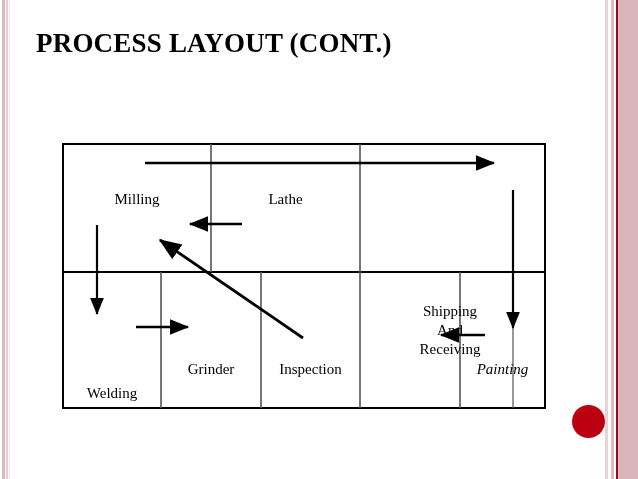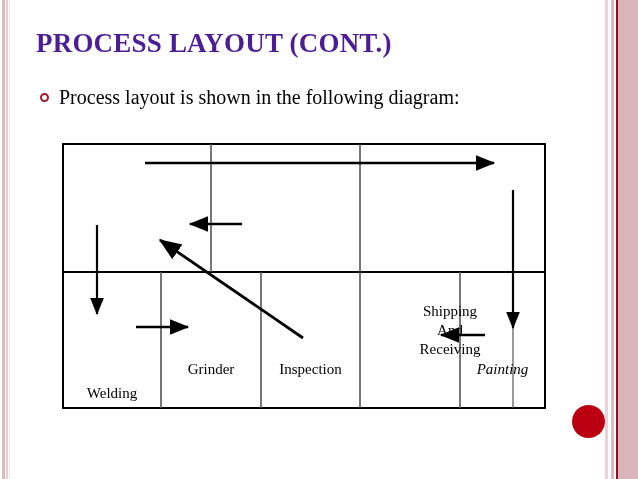--- a/index.html
+++ b/index.html
@@ -59,21 +59,21 @@
   }
 
   
   .slide-title {
     position: absolute;
     left: 36px;
     top: 28px;
     font-family: "Liberation Serif", serif;
     font-size: 27px;
     font-weight: bold;
-    color: #4c1d95;
+    color: #000000;
     letter-spacing: 0.2px;
     white-space: nowrap;
   }
 
   
   .bullet-row {
     position: absolute;
     left: 40px;
     top: 86px;
     display: flex;
@@ -129,24 +129,20 @@
   <div class="edge-right er2"></div>
   <div class="edge-right er3"></div>
   <div class="edge-right er4"></div>
   <div class="edge-right er5"></div>
   <div class="edge-right er6"></div>
 
   <div class="red-dot"></div>
 
   <div class="slide-title">PROCESS LAYOUT (CONT.)</div>
 
-  <div class="bullet-row">
-    <span class="bullet-mark"></span>
-    <span class="bullet-text">Process layout is shown in the following diagram:</span>
-  </div>
 
   <svg id="diagram" viewBox="0 0 638 479" xmlns="http://www.w3.org/2000/svg">
     <defs>
       <marker id="ah" markerWidth="9" markerHeight="9" refX="7.5" refY="3.2" orient="auto" markerUnits="strokeWidth">
         <path d="M0,0 L8,3.2 L0,6.4 z" fill="#000000"></path>
       </marker>
     </defs>
 
     <rect x="63" y="144" width="482" height="264" fill="none" stroke="#000000" stroke-width="2"></rect>
 
@@ -170,20 +166,22 @@
 
     <line x1="97" y1="225" x2="97" y2="314" stroke="#000000" stroke-width="2.2" marker-end="url(#ah)"></line>
 
     <line x1="136" y1="327" x2="188" y2="327" stroke="#000000" stroke-width="2.4" marker-end="url(#ah)"></line>
 
     <line x1="513" y1="190" x2="513" y2="328" stroke="#000000" stroke-width="2.2" marker-end="url(#ah)"></line>
 
     <line x1="485" y1="335" x2="441" y2="335" stroke="#000000" stroke-width="2.4" marker-end="url(#ah)"></line>
   </svg>
 
+  <div class="cell-label" style="left:63px; top:190px; width:148px;">Milling</div>
+  <div class="cell-label" style="left:211px; top:190px; width:149px;">Lathe</div>
 
   <div class="cell-label" style="left:63px; top:360px; width:98px;margin-top:24px;">Welding</div>
   <div class="cell-label" style="left:261px; top:360px; width:99px;">Inspection</div>
   <div class="cell-label" style="left:161px; top:360px; width:100px;">Grinder</div>
   <div class="cell-label" style="left:360px; top:302px; width:100px;margin-left:40px;">Shipping
 And
 Receiving</div>
   <div class="cell-label" style="left:460px; top:360px; width:85px;font-style:italic;">Painting</div>
 
 </div>

